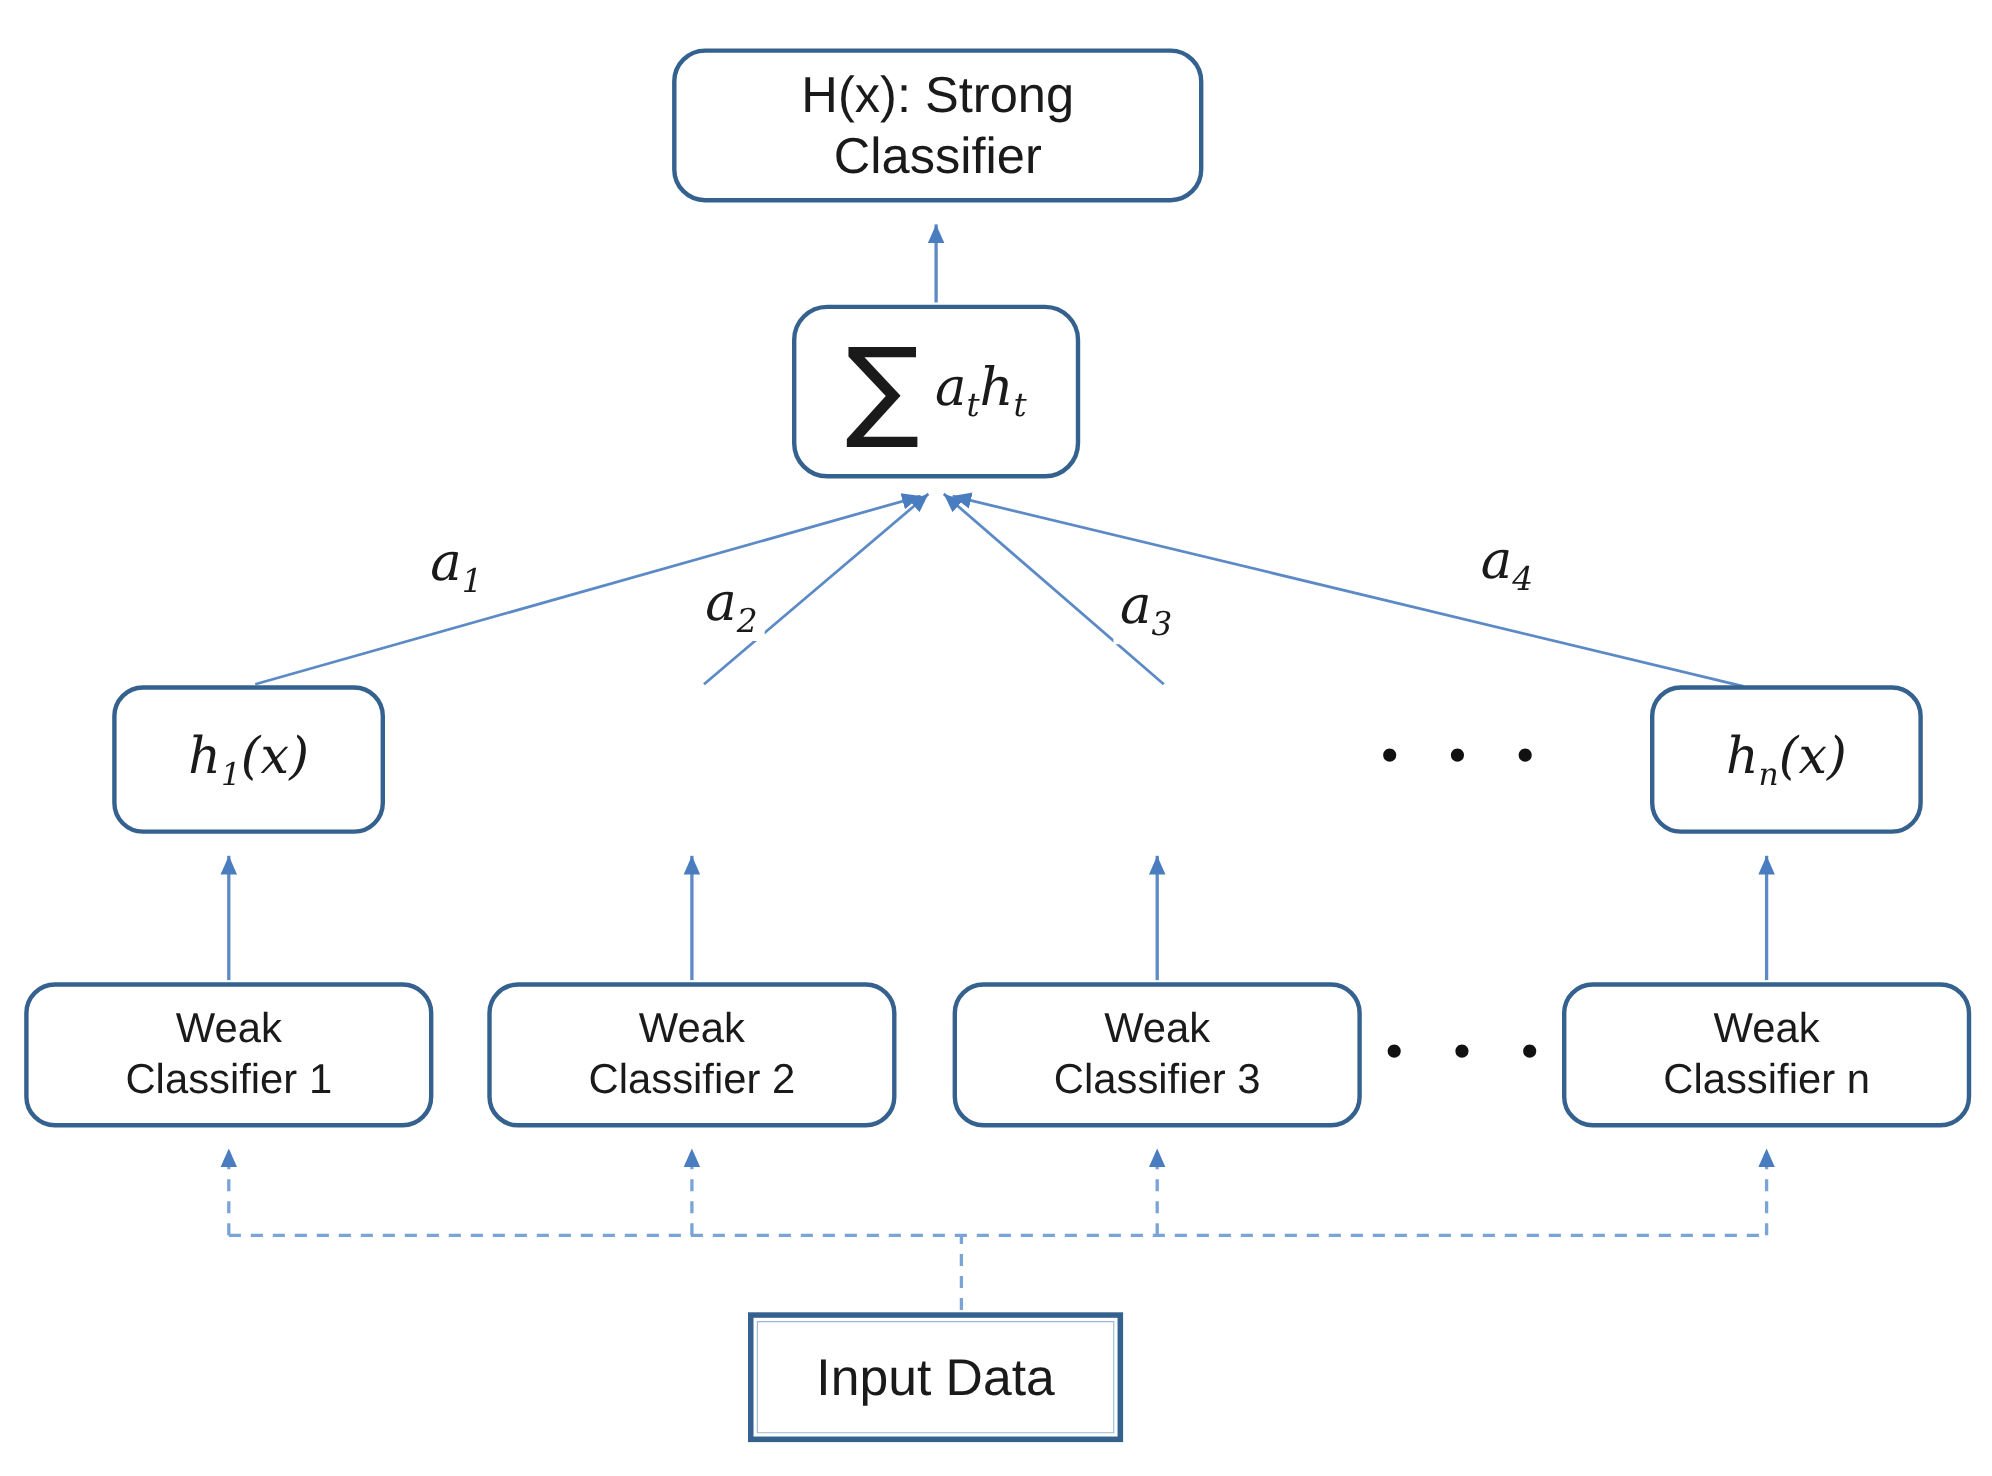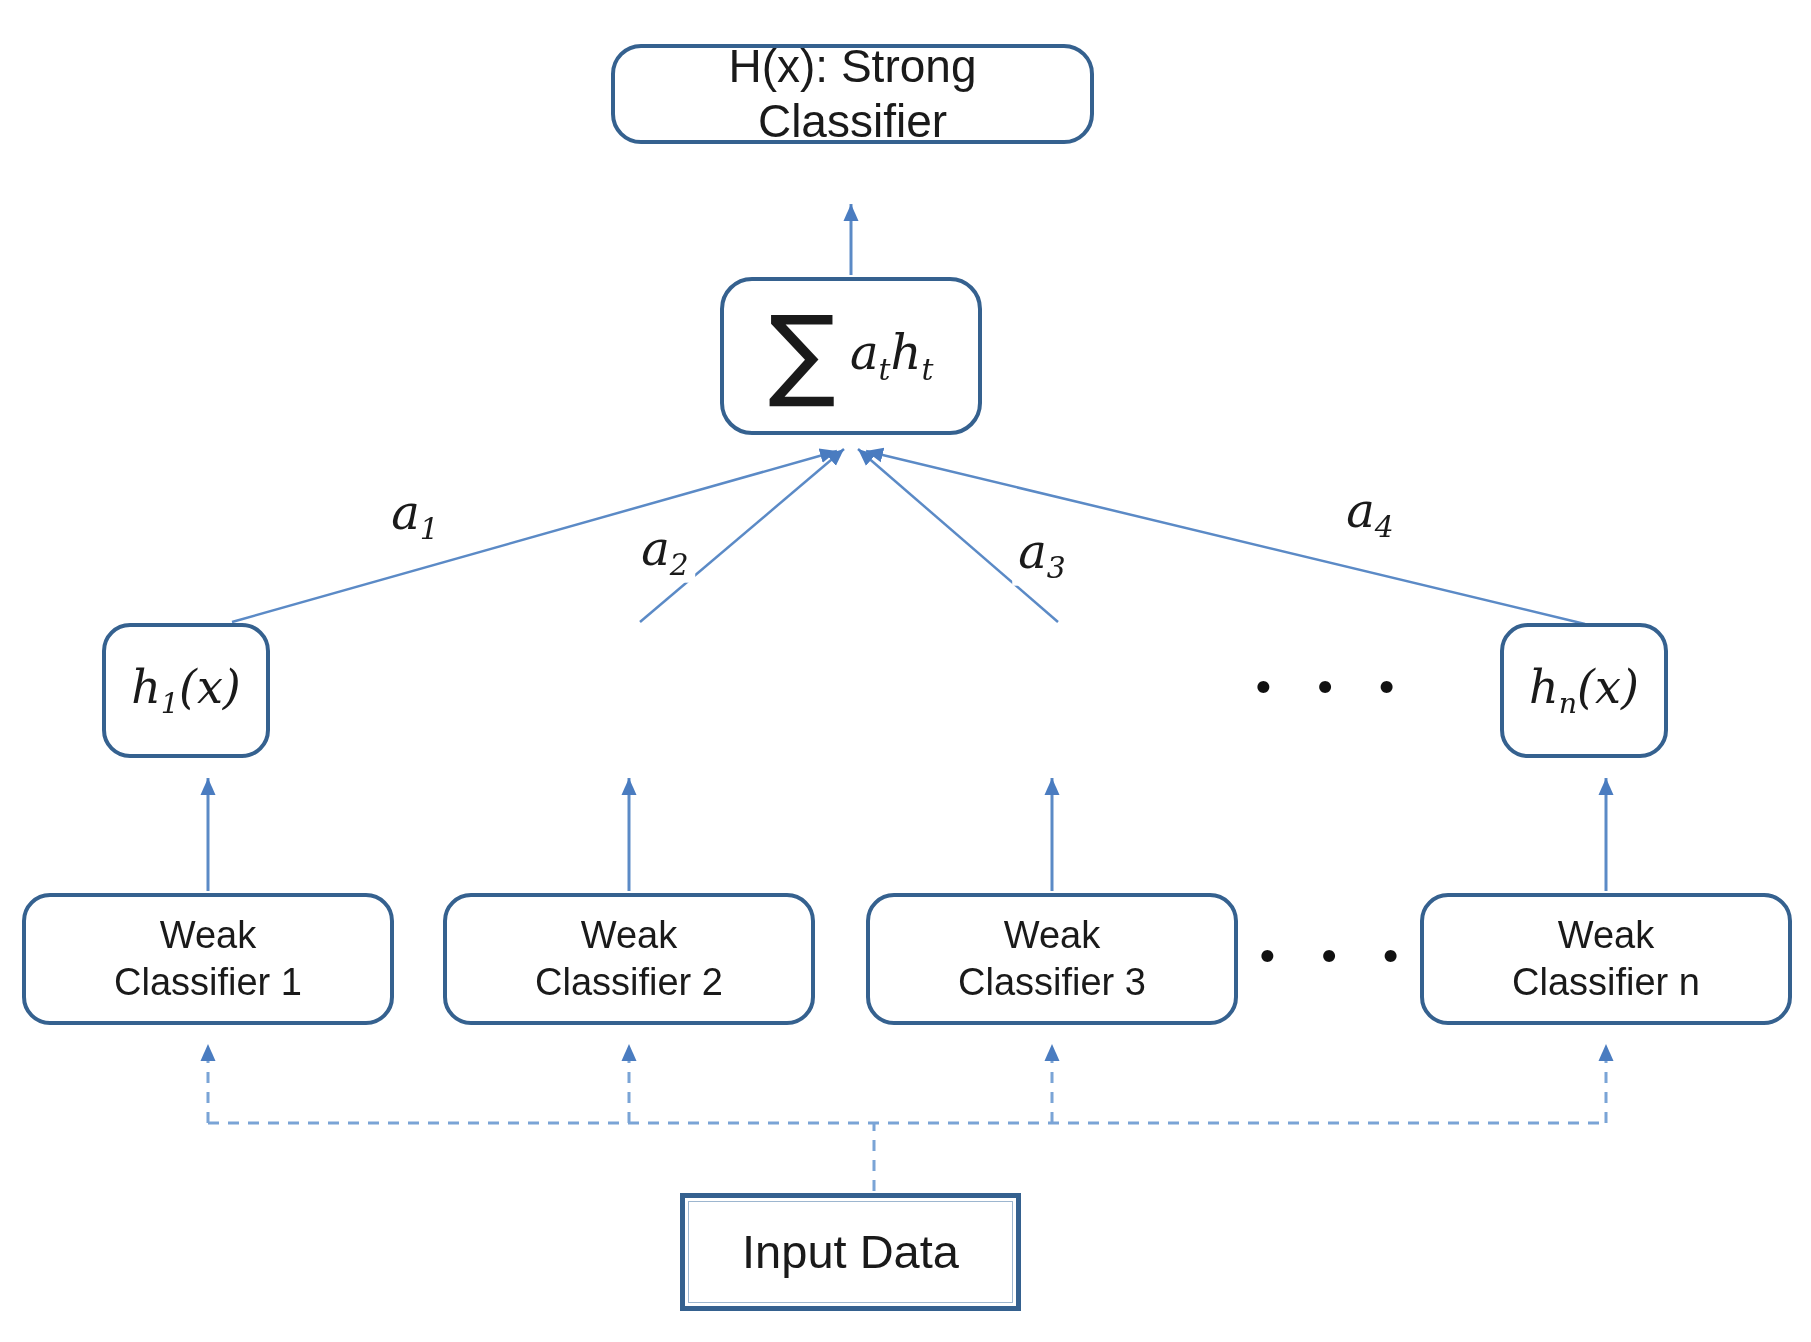--- a/index.html
+++ b/index.html
@@ -21,27 +21,27 @@
   .edge.thick{stroke-width:3;}
   .edge.dashed{stroke:var(--connector-dashed);stroke-width:3;stroke-dasharray:11 9;}
   .arrowhead{fill:var(--arrowhead);}
   .node{
     position:absolute;background:var(--background);
     border:4px solid var(--box-border);
     display:flex;flex-direction:column;align-items:center;justify-content:center;
     text-align:center;line-height:1.2;
   }
   .rounded{border-radius:28px;}
-  .node-strong{left:611px;top:44px;width:483px;height:100px;font-size:46px;border-radius:30px;}
+  .node-strong{left:611px;top:44px;width:483px;height:140px;font-size:46px;border-radius:30px;}
   .node-sum{left:720px;top:277px;width:262px;height:158px;border-radius:32px;flex-direction:row;}
   .sigma{font-family:"DejaVu Sans",sans-serif;font-size:100px;font-weight:500;line-height:1;margin-right:14px;margin-top:-6px;}
   .math{font-family:"DejaVu Serif",serif;font-style:italic;}
   .sum-terms{font-size:48px;}
   .sum-terms sub,.h-label sub,.a-label sub{font-size:0.62em;font-style:italic;}
-  .node-h{width:168px;height:135px;top:623px;}
+  .node-h{width:248px;height:135px;top:623px;}
   .h-label{font-size:46px;}
   .node-h1{left:102px;}
   .node-h2{left:523px;}
   .node-h3{left:946px;}
   .node-hn{left:1500px;}
   .node-weak{width:372px;height:132px;top:893px;font-size:38px;line-height:1.25;}
   .node-wc1{left:22px;}
   .node-wc2{left:443px;}
   .node-wc3{left:866px;}
   .node-wcn{left:1420px;}

